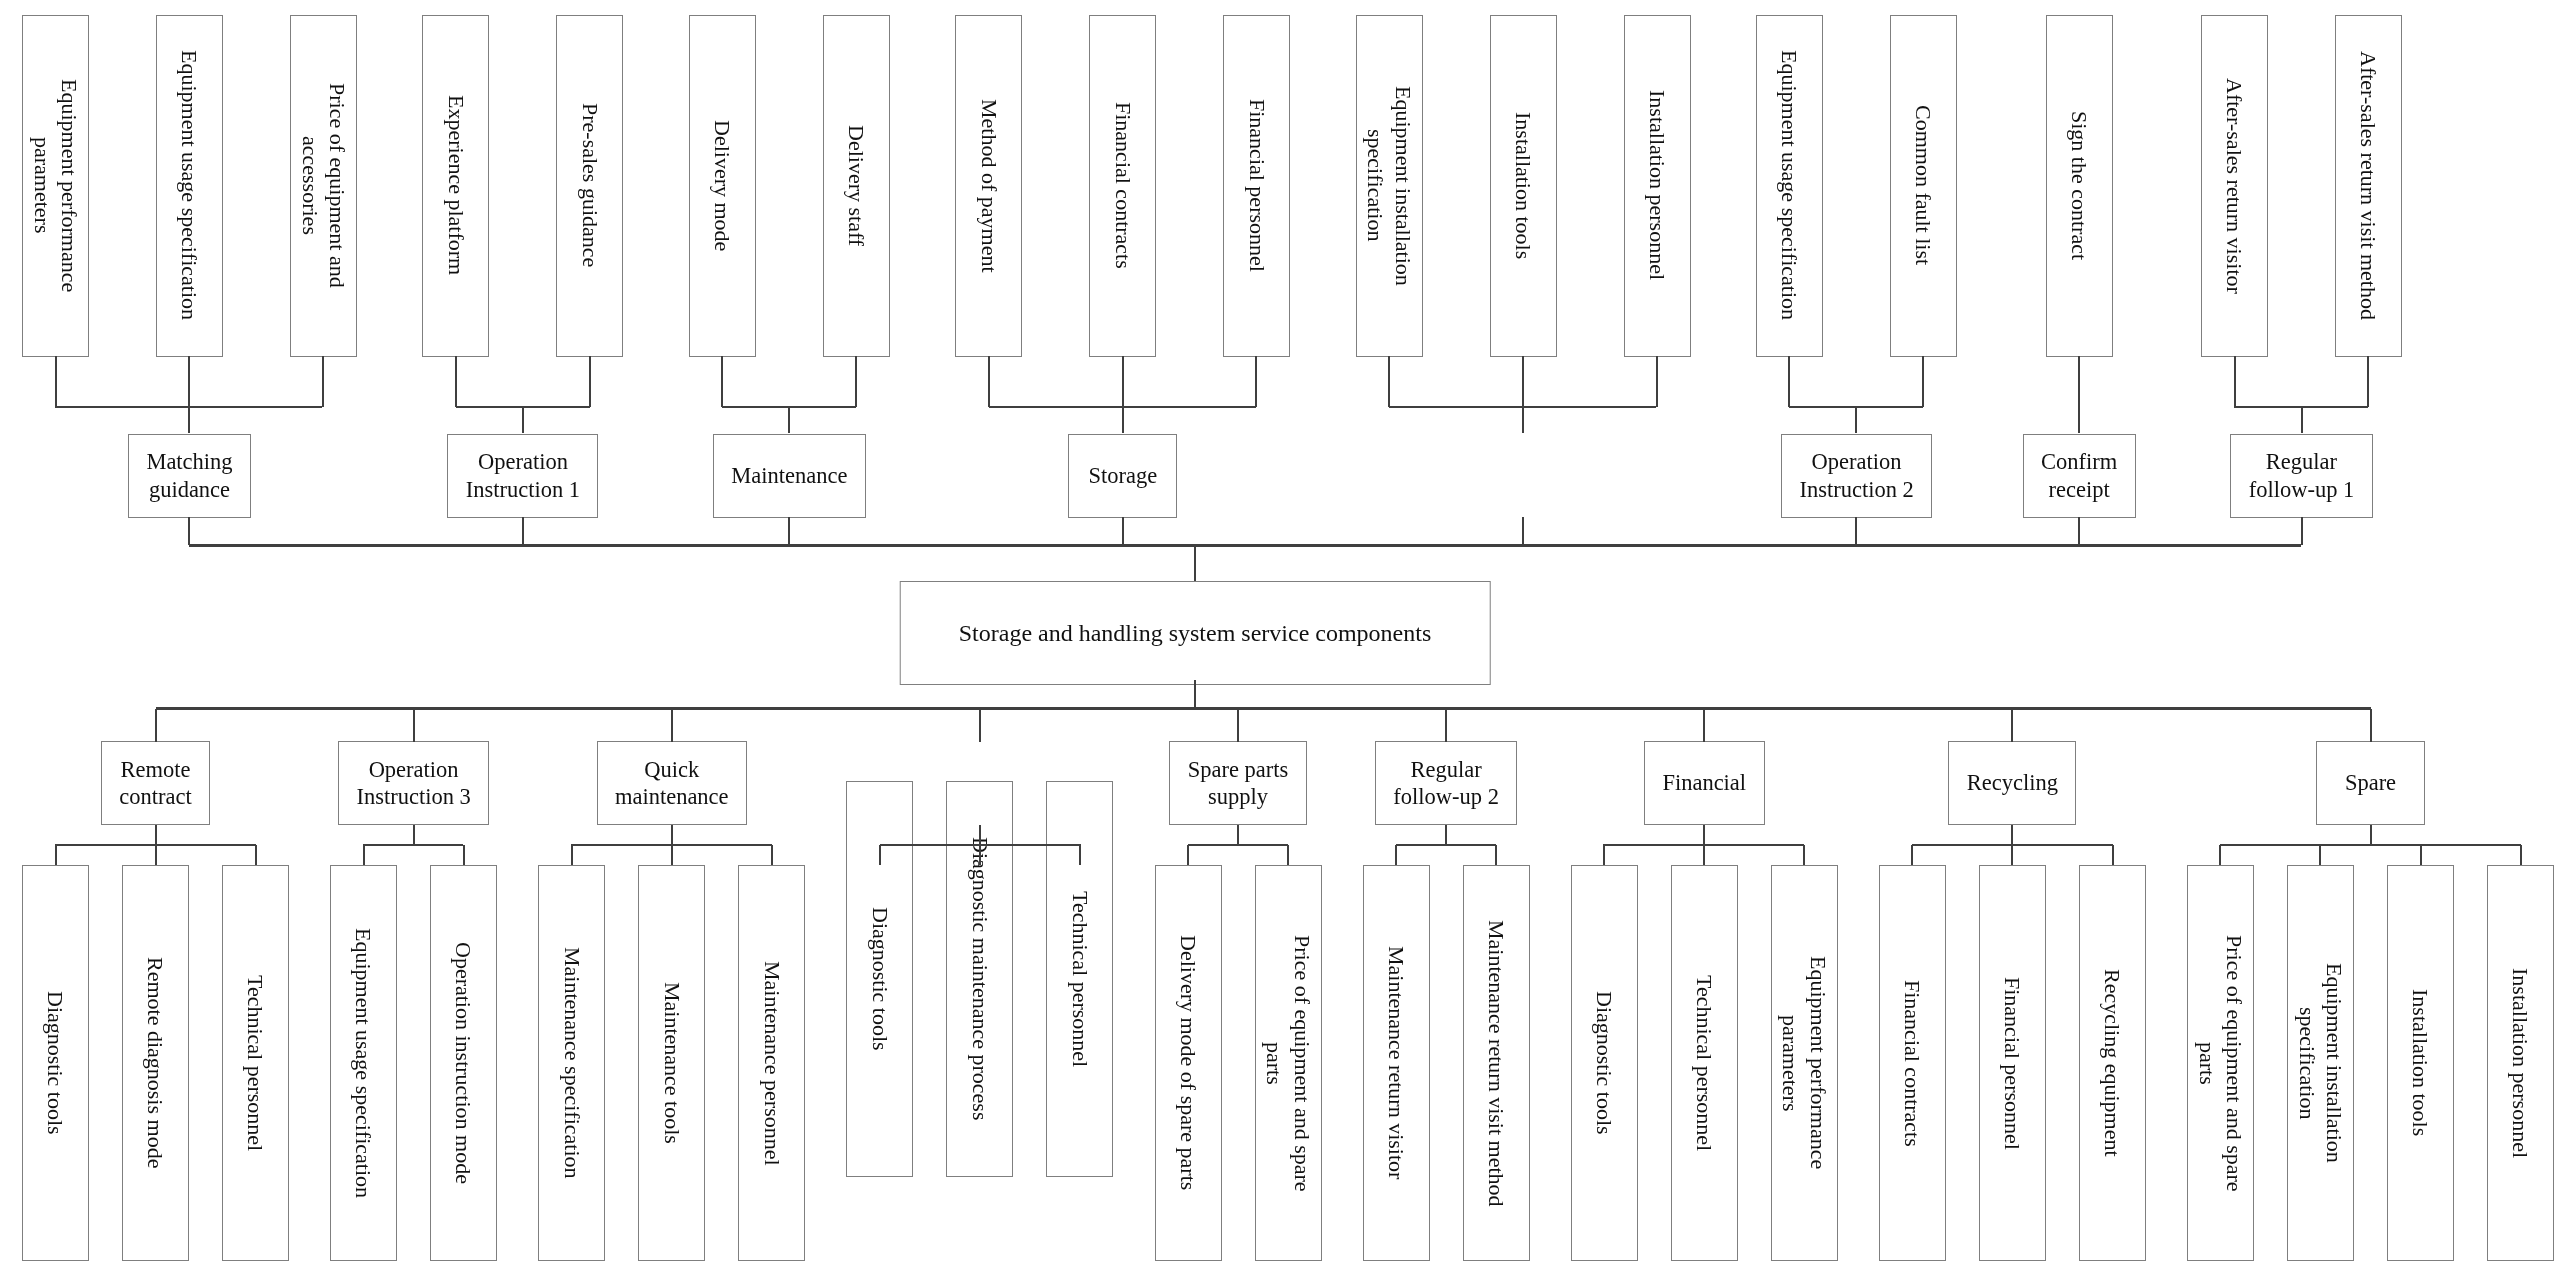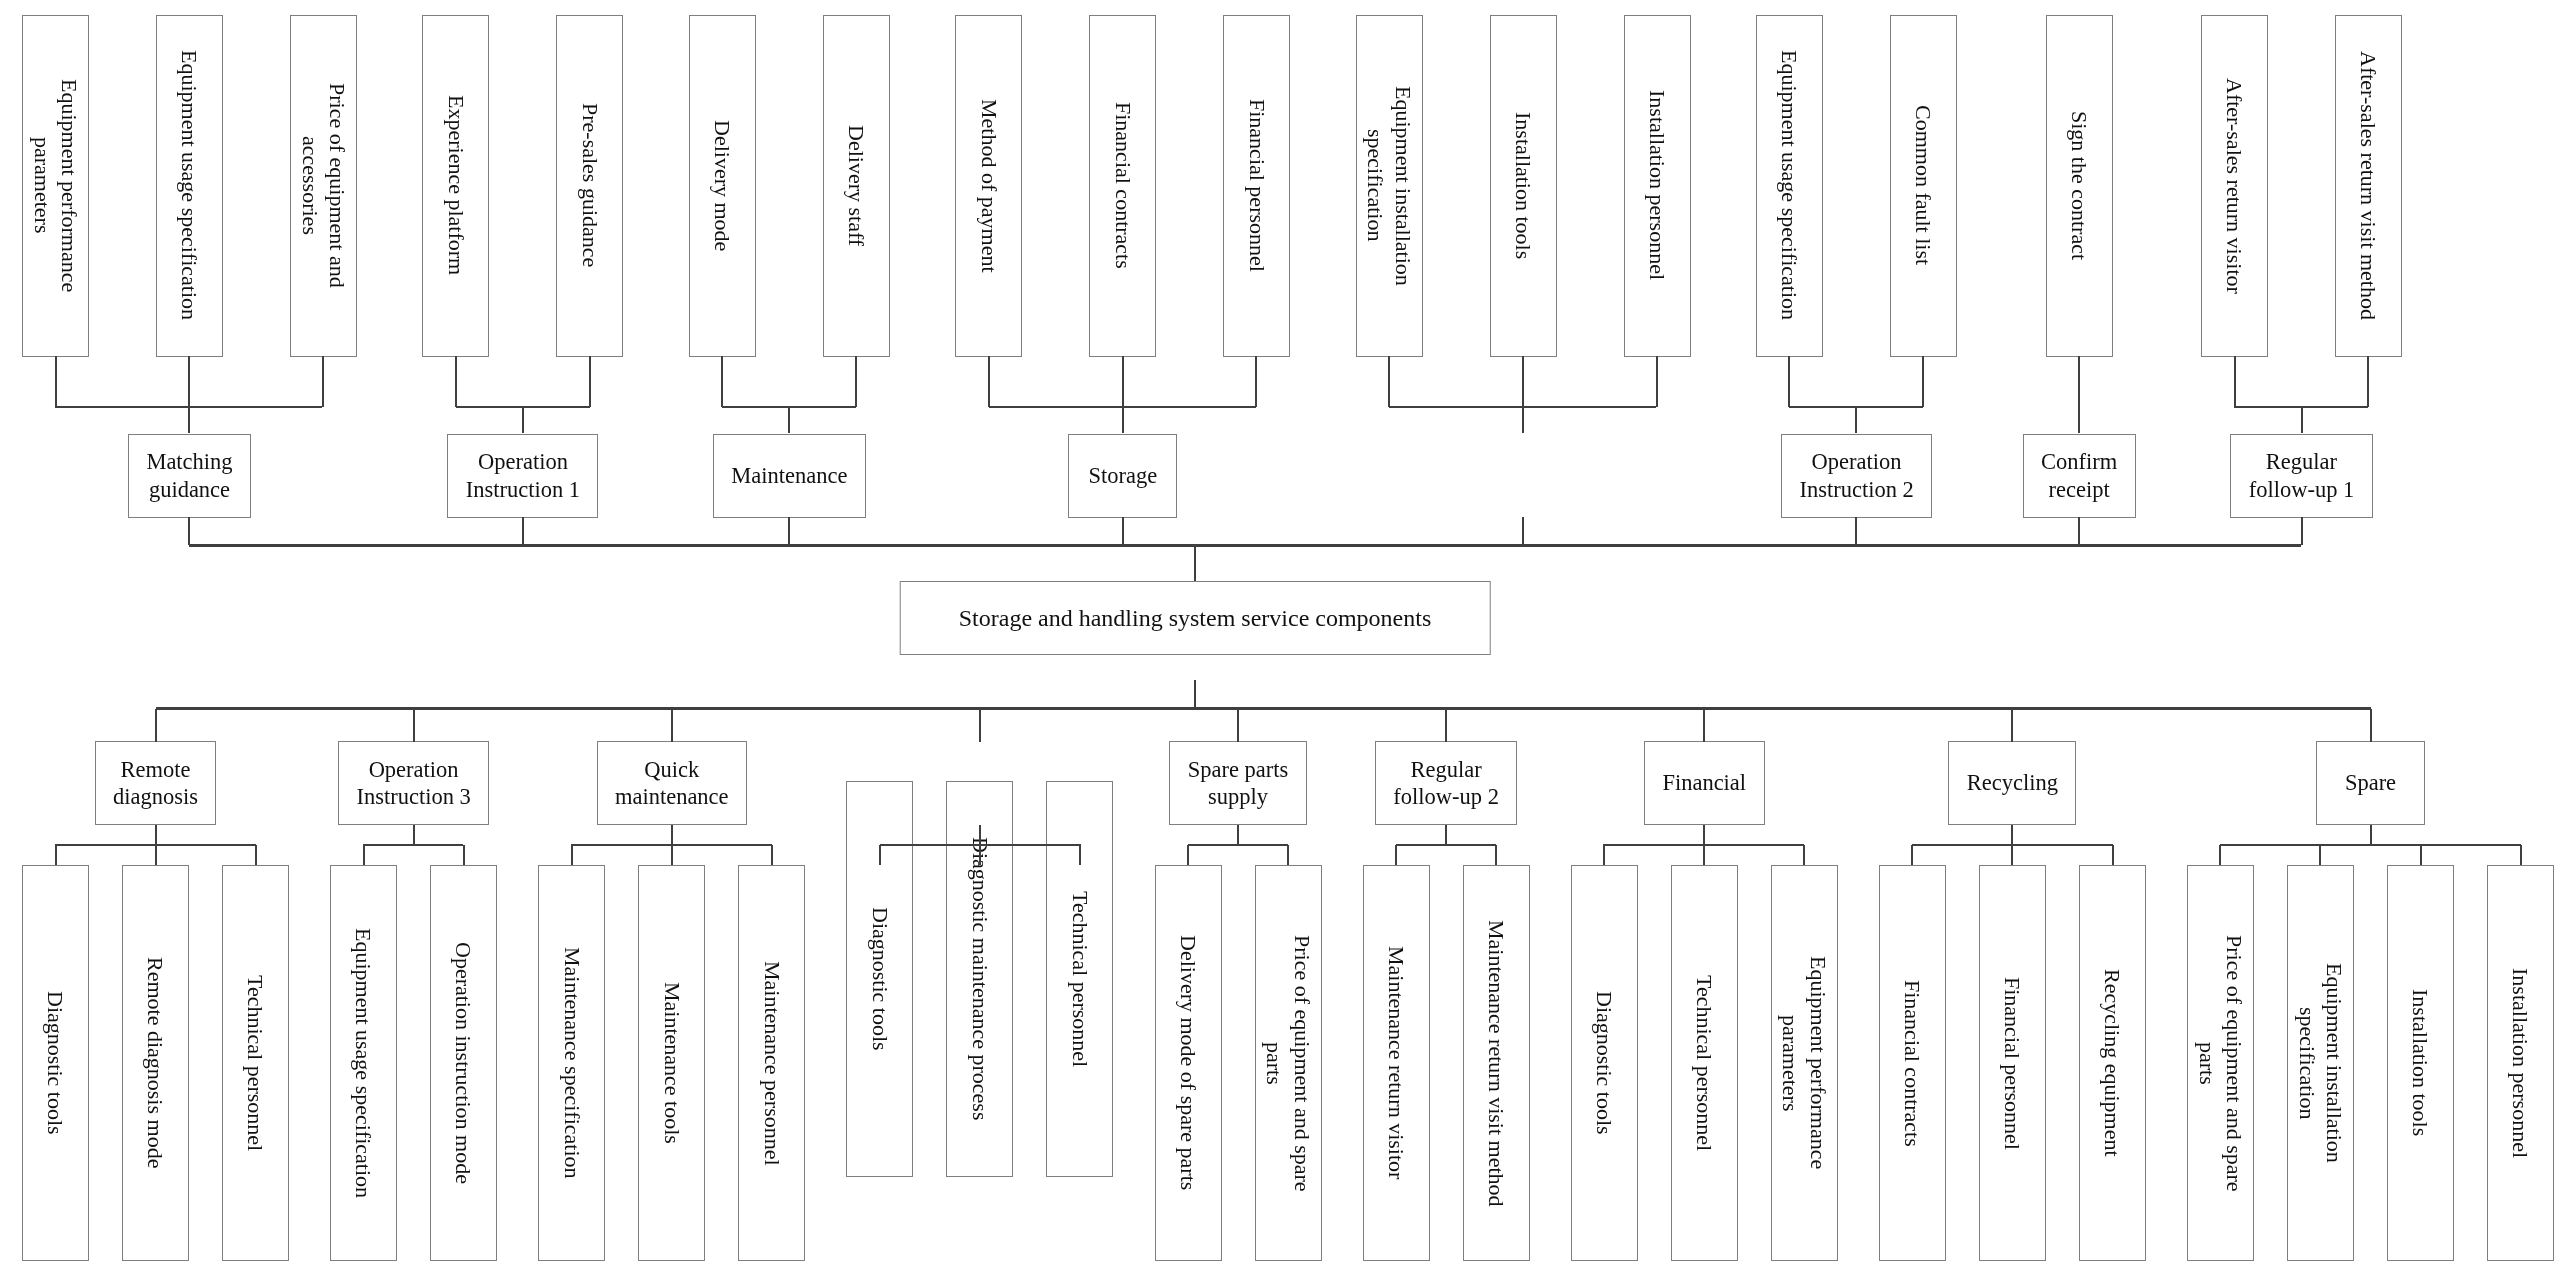--- a/index.html
+++ b/index.html
@@ -30,21 +30,21 @@
   }
   .cat{
     box-sizing:border-box; height:84px; min-width:109px; padding:4.4px 17.4px;
     border:0.7px solid var(--border); background:var(--bg);
     display:flex; align-items:center; justify-content:center; flex:none;
   }
   .top-group .cat{margin-top:77px;}
   .cat span{white-space:pre-line; text-align:center; font-size:22.5px; line-height:1.22;}
   #central{
     position:absolute; top:581px; left:1195px; transform:translateX(-50%);
-    height:74px; box-sizing:border-box; padding:7.3px 58px;
+    height:104px; box-sizing:border-box; padding:7.3px 58px;
     border:0.7px solid var(--border); background:var(--bg);
     display:flex; align-items:center; justify-content:flex-end;
   }
   #central span{font-size:24px; white-space:nowrap;}
   .vline,.hline{position:absolute; background:var(--line);}
 </style>
 </head>
 <body>
 
 <div id="diagram">
@@ -162,21 +162,21 @@
         </div>
       </div>
     </div>
   <div id="central">
     <span>Storage and handling system service components</span>
   </div>
   <div class="bottom-row">
       <div class="group bottom-group">
         <div class="cat">
           <span>Remote
-diagnosis</span>
+contract</span>
         </div>
         <div class="kids">
           <div class="kid">
             <span class="vtext">Diagnostic tools</span>
           </div>
           <div class="kid">
             <span class="vtext">Remote diagnosis mode</span>
           </div>
           <div class="kid">
             <span class="vtext">Technical personnel</span>

